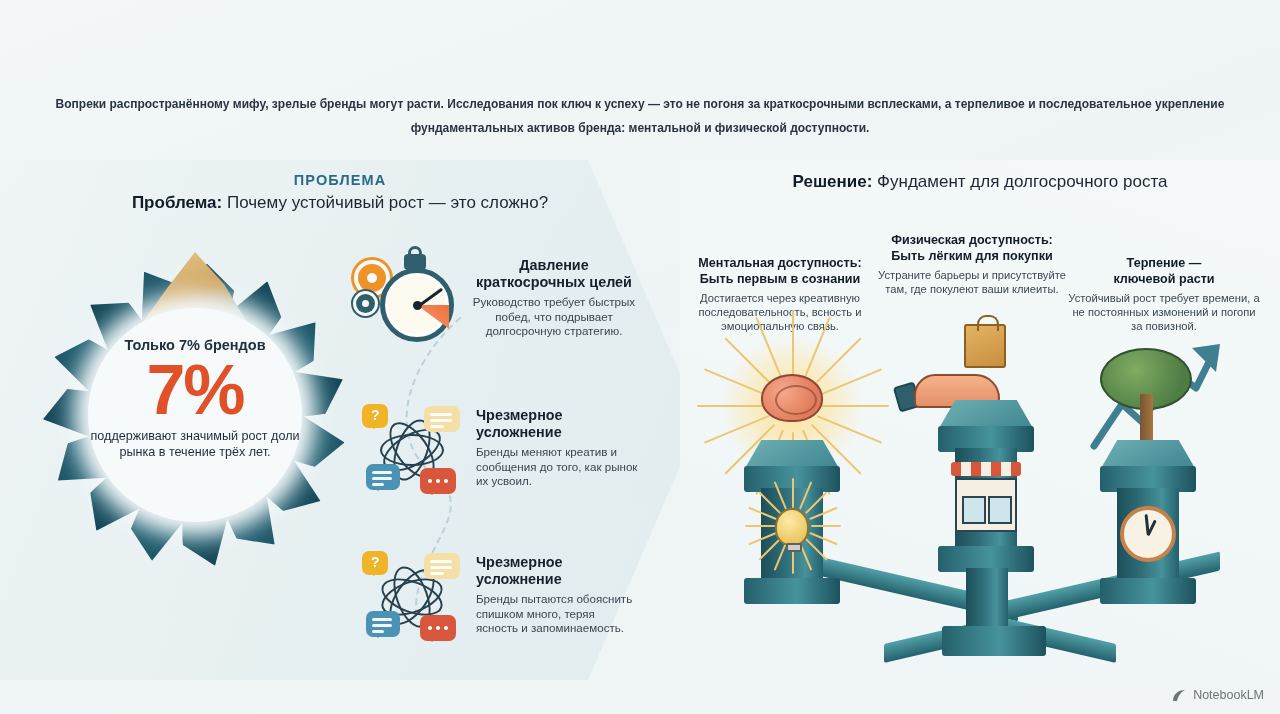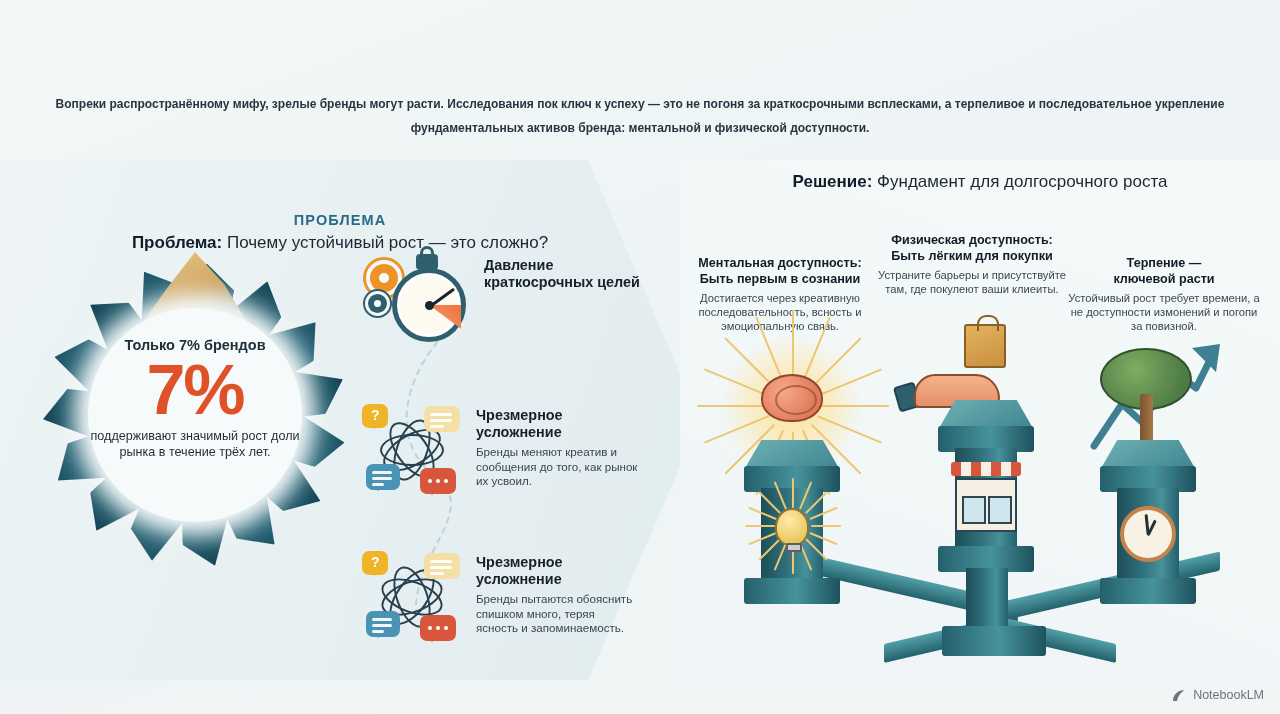--- a/index.html
+++ b/index.html
@@ -37,21 +37,21 @@
   }
   .right-bg {
     position: absolute; left: 680px; top: 160px; width: 600px; height: 520px;
     background: linear-gradient(200deg,#f5f9fa 0%, #eff5f6 100%);
   }
 
   
   .sec { position: absolute; text-align: center; }
   .sec .kicker {
     font-size: 14.5px; font-weight: bold; letter-spacing: 1.1px;
-    color: #2b6b87; margin-bottom: 5px; margin-top: 40px;
+    color: #2b6b87; margin-bottom: 5px;
   }
   .sec .headline { font-size: 17px; color: #1d2733; }
   .sec .headline b { color: #111c29; }
   #sec-problem { top: 172px; left: 40px; width: 600px; }
   #sec-solution { top: 172px; left: 690px; width: 580px; }
 
   
   .vortex {
     position: absolute; left: 30px; top: 250px; width: 330px; height: 330px;
   }
@@ -93,21 +93,21 @@
   }
   .stat .cap { font-size: 14.5px; font-weight: bold; color: #20303c; }
   .stat .big {
     font-size: 70px; font-weight: bold; color: #e0512a; line-height: 74px;
     letter-spacing: -2px;
   }
   .stat .sub { font-size: 12.6px; font-weight: normal; color: #1f2d38; line-height: 16px; margin-top: 1px; }
 
   
   .prob { position: absolute; display: flex; align-items: flex-start; gap: 12px; width: 280px; }
-  #prob-0 { left: 368px; top: 248px; }
+  #prob-0 { left: 356px; top: 248px; text-align: center; }
   #prob-1 { left: 360px; top: 398px; }
   #prob-2 { left: 360px; top: 545px; }
   .prob .art { width: 104px; height: 104px; flex: 0 0 104px; position: relative; }
   .prob .txt { padding-top: 9px; }
   .prob .h { font-size: 14.4px; font-weight: bold; color: #16212c; line-height: 17px; }
   .prob .d { font-size: 11.6px; color: #39464f; line-height: 14.5px; margin-top: 4px; }
 
   
   .sw-face {
     position: absolute; left: 24px; top: 20px; width: 74px; height: 74px;
@@ -317,20 +317,21 @@
       <div class="sw-loop"></div>
       <div class="sw-crown"></div>
       <div class="sw-face">
         <div class="sw-wedge"></div>
         <div class="sw-hand"></div>
         <div class="sw-pin"></div>
       </div>
     </div>
     <div class="txt">
       <div class="h">Давление краткосрочных целей</div>
+      <div class="d">Руководство требует быстрых побед, что подрывает долгосрочную стратегию.</div>
     </div>
   </div>
 
   <div class="prob" id="prob-1">
     <div class="art tangle">
       <div class="loop" style="transform:rotate(0deg)"></div>
       <div class="loop" style="transform:rotate(55deg)"></div>
       <div class="loop" style="transform:rotate(110deg)"></div>
       <div class="loop" style="transform:rotate(150deg)"></div>
       <div class="bub y">
@@ -395,21 +396,21 @@
     <div class="d">Достигается через креативную последовательность, всность и эмоциопальную связь.</div>
   </div>
   <div class="pill-head" id="ph-1">
     <div class="t">Физическая доступность:</div>
     <div class="t">Быть лёгким для покупки</div>
     <div class="d">Устраните барьеры и присутствуйте там, где покулеют ваши клиеиты.</div>
   </div>
   <div class="pill-head" id="ph-2">
     <div class="t">Терпение —</div>
     <div class="t">ключевой расти</div>
-    <div class="d">Устойчивый рост требует времени, а не доступности измонений и погопи за повизной.</div>
+    <div class="d">Устойчивый рост требует времени, а не постоянных измонений и погопи за повизной.</div>
   </div>
 
   <div class="scene">
 
     <div class="beam" style="left:88px; top:246px; width:230px; transform: skewY(13deg);"></div>
     <div class="beam" style="left:290px; top:248px; width:230px; transform: skewY(-13deg);"></div>
     <div class="beam" style="left:184px; top:300px; width:120px; transform: skewY(-13deg);"></div>
     <div class="beam" style="left:296px; top:300px; width:120px; transform: skewY(13deg);"></div>
 
     <div class="pillar">

